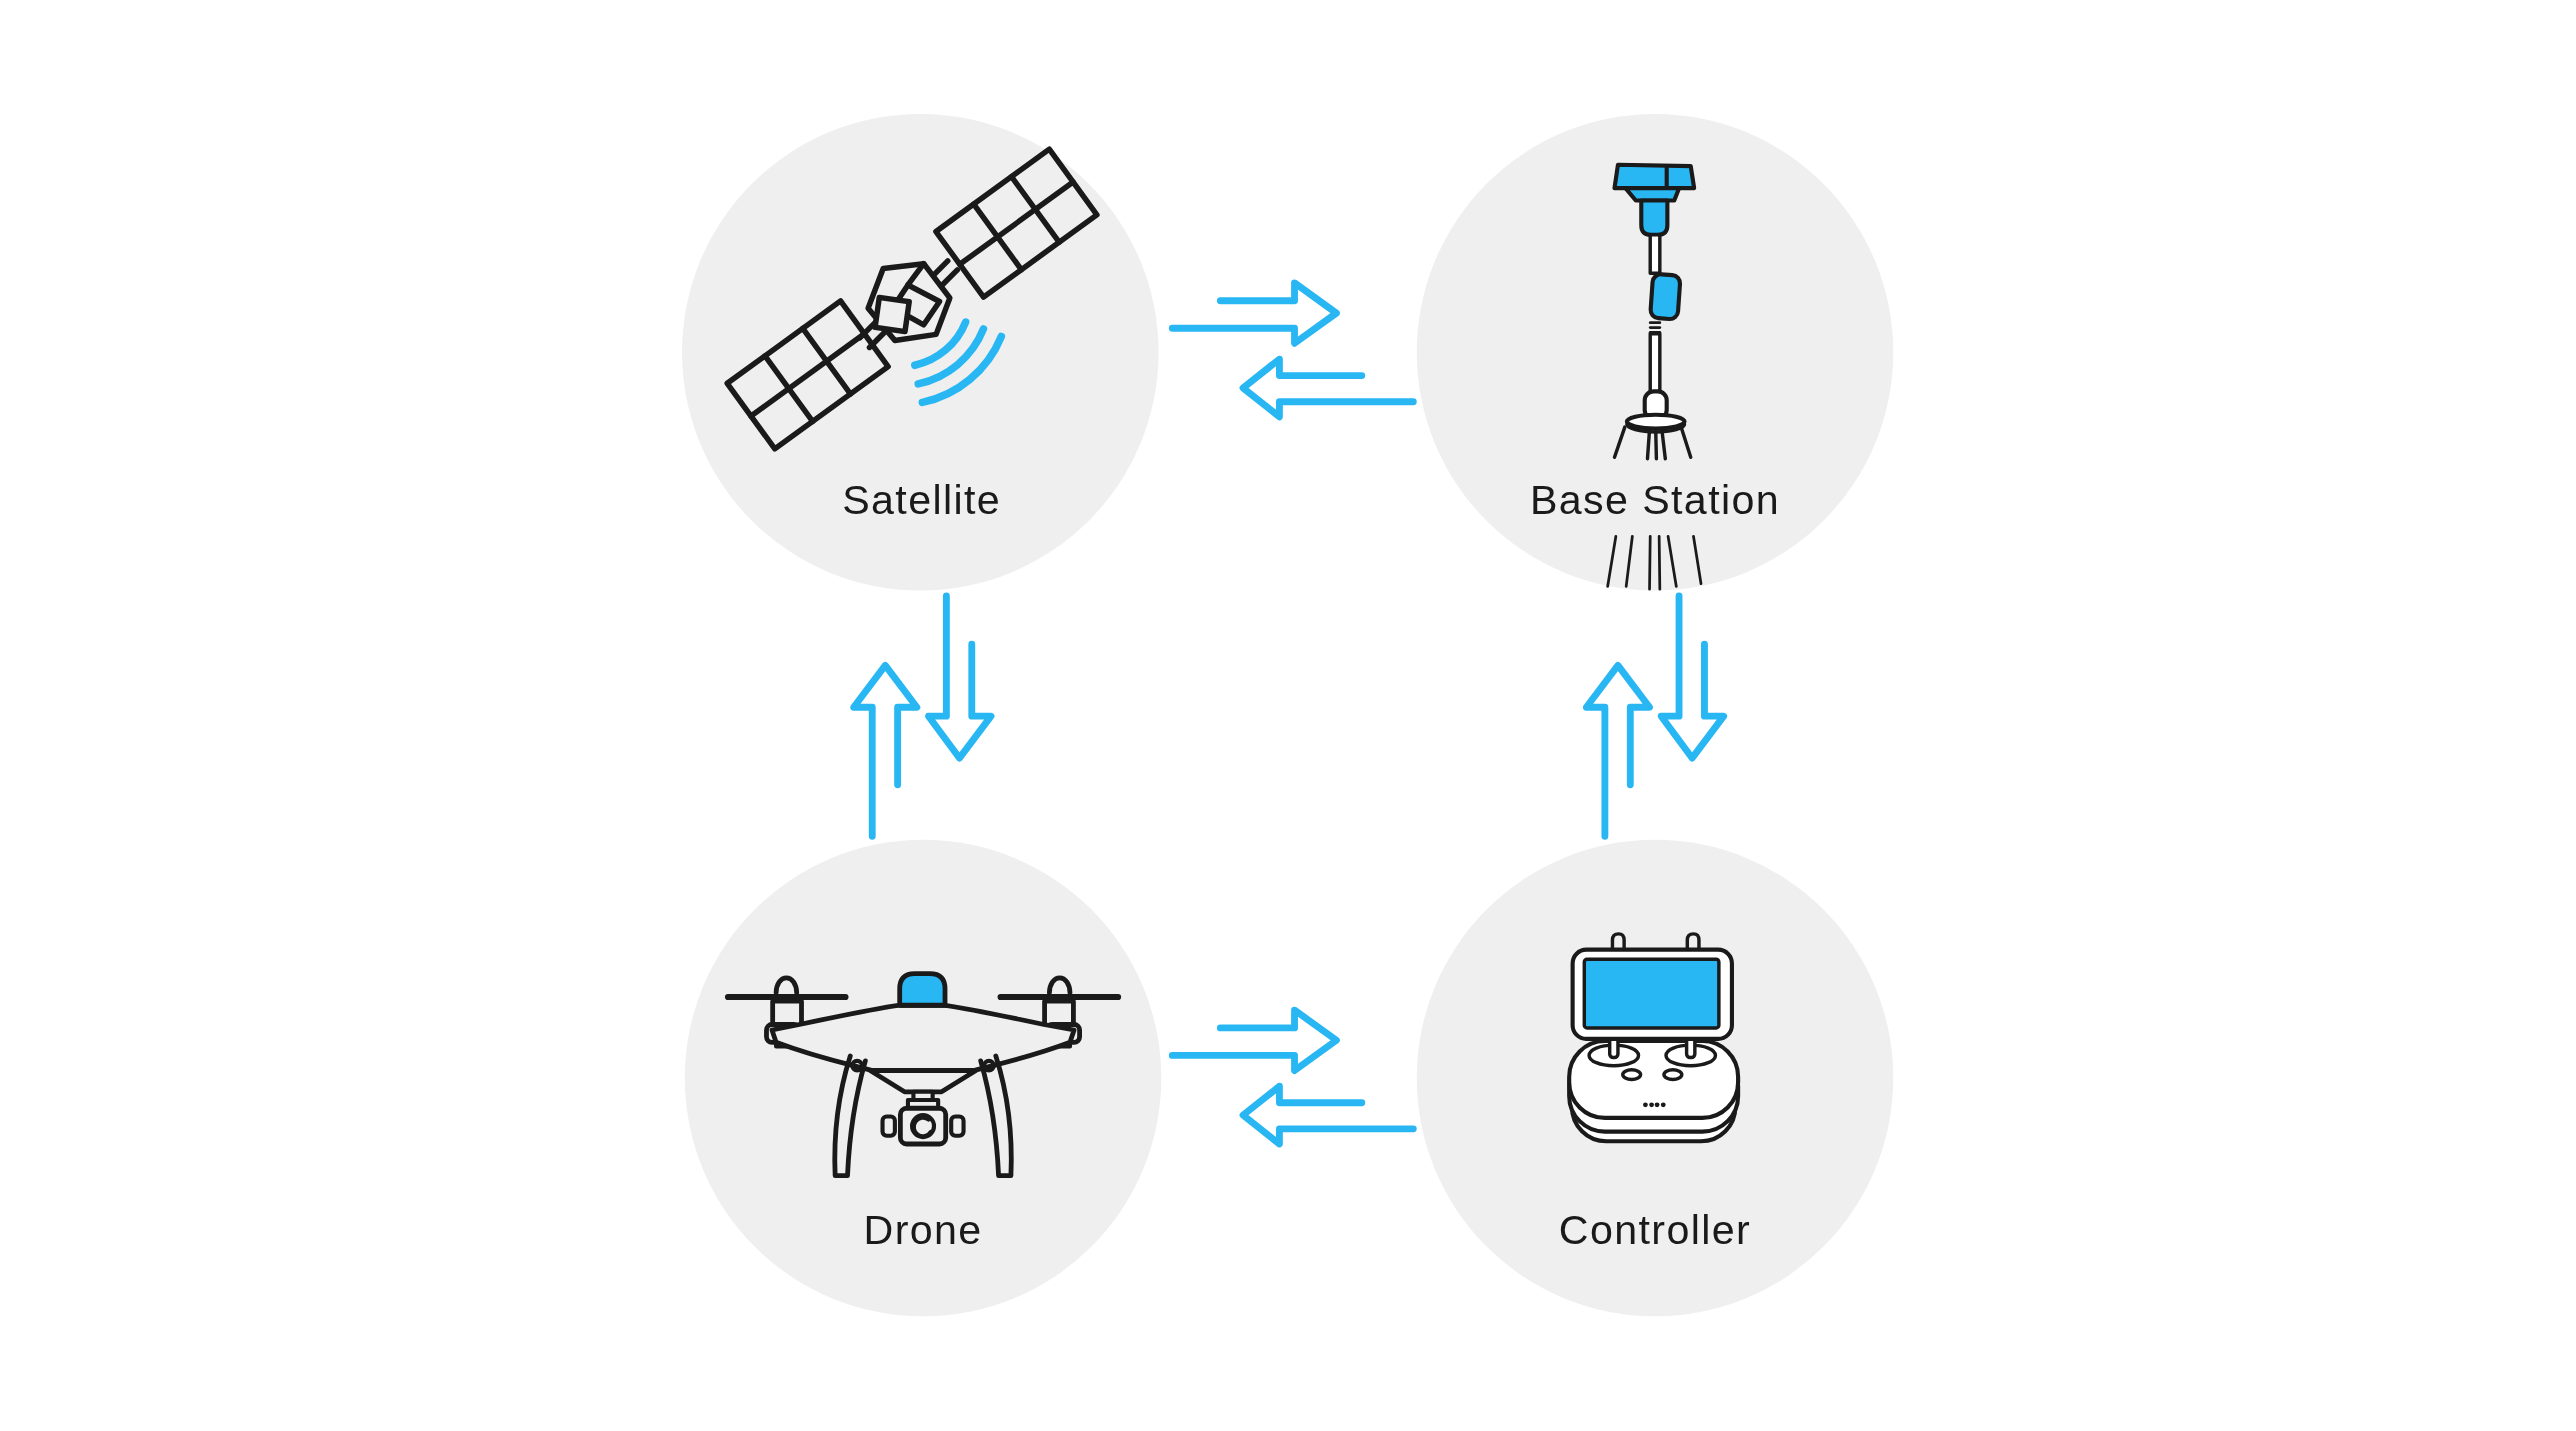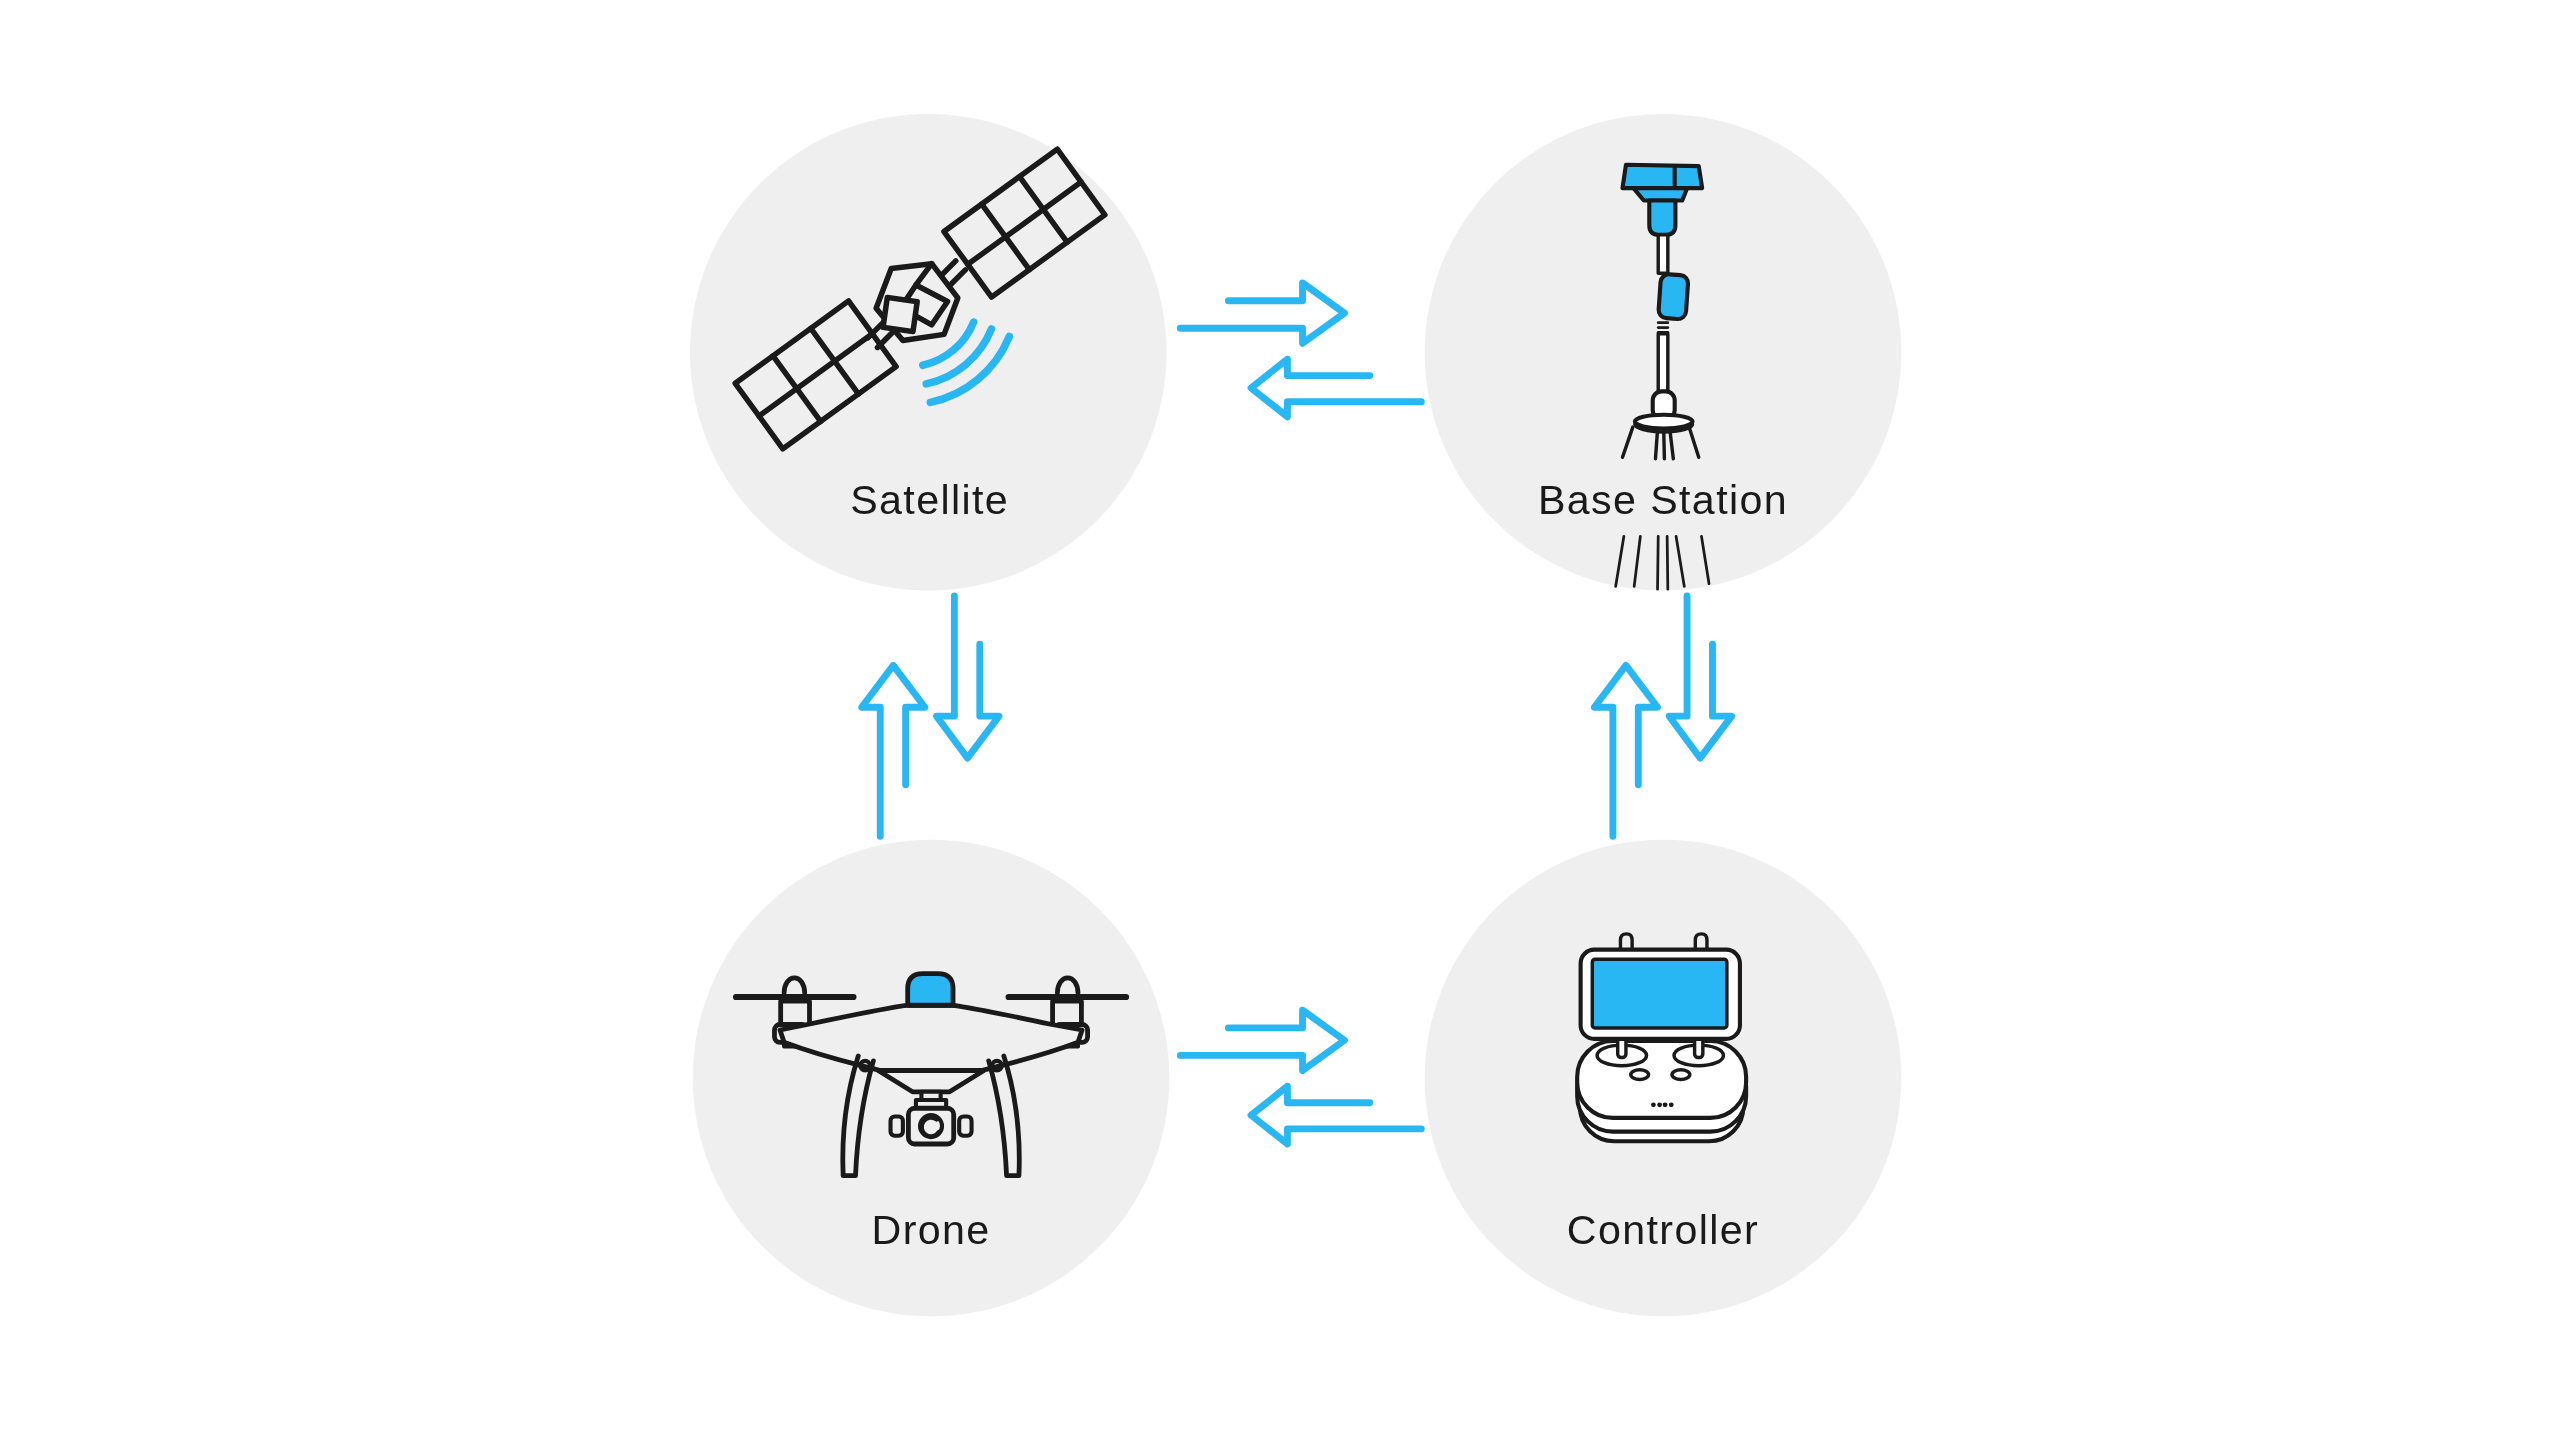--- a/index.html
+++ b/index.html
@@ -1,17 +1,17 @@
 <!DOCTYPE html>
 <html style="--accent: #29b7f4; --node-fill: #efefef; --ink: #1a1a1a;font-size:11px"><head>
 <meta charset="utf-8">
 <style>
   html,body{margin:0;padding:0;background:#ffffff;}
   body{width:2576px;height:1431px;position:relative;overflow:hidden;}
-  #stage{position:absolute;inset:0;margin-left:8px;}
+  #stage{position:absolute;inset:0;}
   svg{display:block;}
   .circle-bg{fill:var(--node-fill);}
   .s{stroke:var(--ink);stroke-linecap:round;stroke-linejoin:round;fill:none;}
   .f-bg{fill:var(--node-fill);}
   .f-wh{fill:#ffffff;}
   .f-bl{fill:var(--accent);}
   .arrow{stroke:var(--accent);stroke-width:10;fill:none;stroke-linecap:round;stroke-linejoin:round;}
   .wave{stroke:var(--accent);stroke-width:11;fill:none;stroke-linecap:round;}
   .lbl{font-family:"Liberation Sans",sans-serif;font-size:60px;font-weight:400;
        letter-spacing:2px;fill:var(--ink);}

